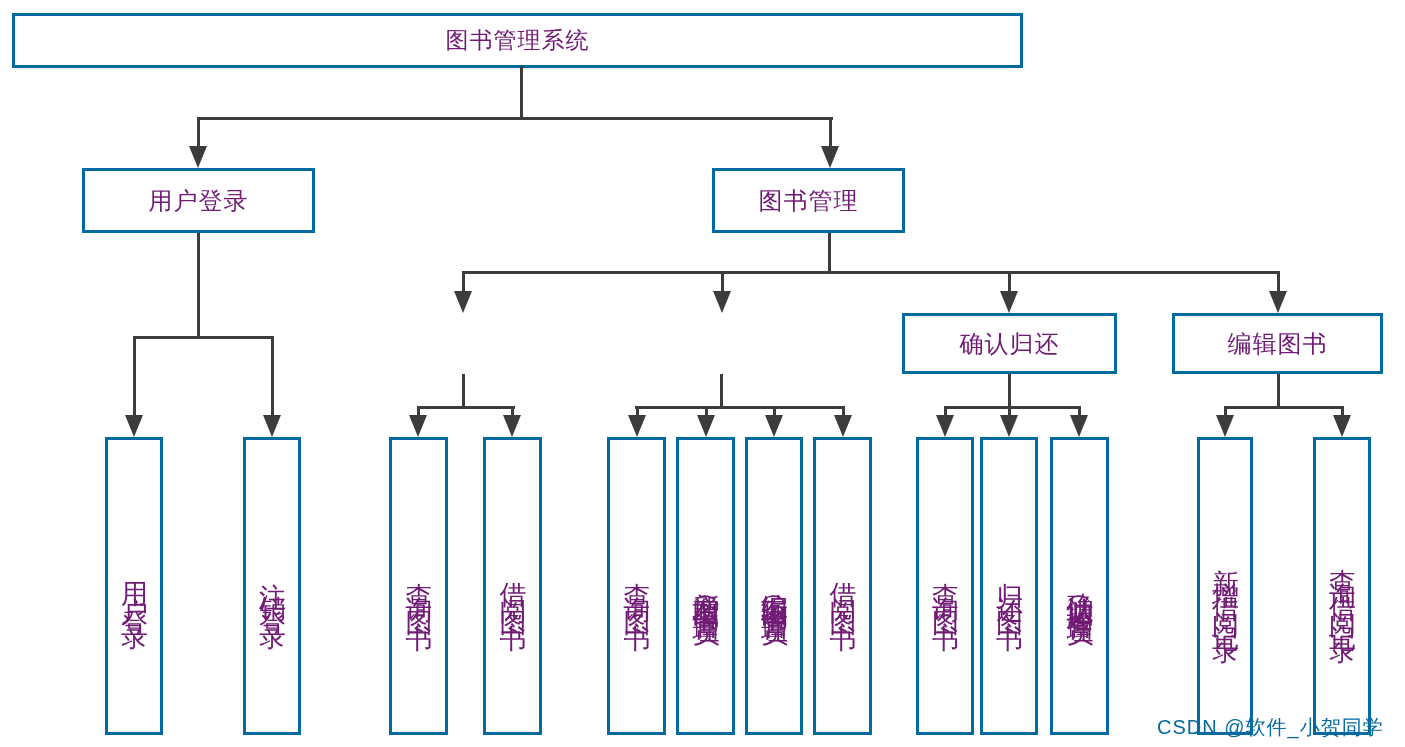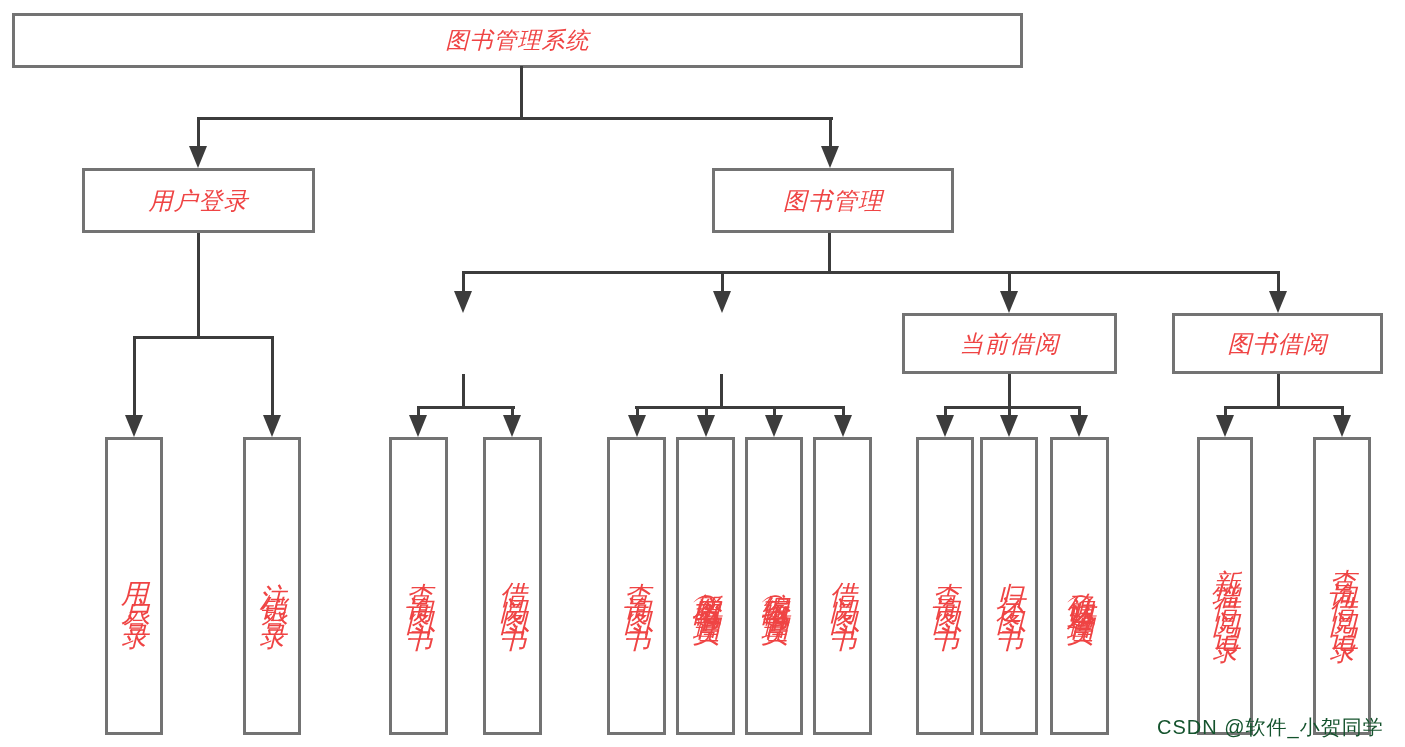--- a/index.html
+++ b/index.html
@@ -3,24 +3,23 @@
 <meta charset="utf-8">
 <style>
   html,body { margin:0; padding:0; background:#ffffff; }
   .canvas {
     position:relative; width:1405px; height:747px; background:#ffffff;
     font-family:"Liberation Sans", sans-serif; overflow:hidden;
     color:#2f2f2f;
   }
   .box {
     position:absolute; box-sizing:border-box;
-    border:3px solid #737373; background:#ffffff;
+    border:3px solid #0369a1; background:#ffffff;
     display:flex; align-items:center; justify-content:center;
-    color:#ef4444;
-    font-style:italic;
+    color:#701a75;
   }
   .hbox { font-size:24px; letter-spacing:1px; }
   .rootbox { font-size:23px; letter-spacing:1px; }
   .leaf {
     top:437px; height:298px;
     writing-mode:vertical-rl; text-orientation:mixed;
     font-size:27px; letter-spacing:14px; line-height:1;
     padding-top:6px;
   }
   .leaf.tight { letter-spacing:4px; }
@@ -28,61 +27,61 @@
   .vline { width:3px; }
   .hline { height:3px; }
   .arrow {
     position:absolute; width:0; height:0;
     border-left:9px solid transparent;
     border-right:9px solid transparent;
     border-top:22px solid #3c3c3c;
   }
   .watermark {
     position:absolute; left:1157px; top:714px;
-    font-size:20px; color:#14532d; letter-spacing:1px;
+    font-size:20px; color:#0369a1; letter-spacing:1px;
     white-space:nowrap;
   }
 </style>
 </head>
 <body>
 
 <div class="canvas">
 
   <div class="box rootbox" style="left:12px;top:13px;width:1011px;height:55px">图书管理系统</div>
 
   <span class="vline" style="left:520px;top:66px;height:51px"></span>
   <span class="hline" style="left:197px;top:117px;width:636px"></span>
   <span class="vline" style="left:197px;top:117px;height:33px"></span>
   <span class="arrow" style="left:189px;top:146px"></span>
   <span class="vline" style="left:829px;top:117px;height:33px"></span>
   <span class="arrow" style="left:821px;top:146px"></span>
 
   <div class="box hbox" style="left:82px;top:168px;width:233px;height:65px">用户登录</div>
-  <div class="box hbox" style="left:712px;top:168px;width:242px;height:65px">图书管理</div>
+  <div class="box hbox" style="left:712px;top:168px;width:193px;height:65px">图书管理</div>
 
   <span class="vline" style="left:197px;top:233px;height:103px"></span>
   <span class="hline" style="left:133px;top:336px;width:141px"></span>
   <span class="vline" style="left:133px;top:336px;height:83px"></span>
   <span class="arrow" style="left:125px;top:415px"></span>
   <span class="vline" style="left:271px;top:336px;height:83px"></span>
   <span class="arrow" style="left:263px;top:415px"></span>
 
   <span class="vline" style="left:828px;top:233px;height:38px"></span>
   <span class="hline" style="left:462px;top:271px;width:818px"></span>
   <span class="vline" style="left:462px;top:271px;height:24px"></span>
   <span class="arrow" style="left:454px;top:291px"></span>
   <span class="vline" style="left:721px;top:271px;height:24px"></span>
   <span class="arrow" style="left:713px;top:291px"></span>
   <span class="vline" style="left:1008px;top:271px;height:24px"></span>
   <span class="arrow" style="left:1000px;top:291px"></span>
   <span class="vline" style="left:1277px;top:271px;height:24px"></span>
   <span class="arrow" style="left:1269px;top:291px"></span>
 
-  <div class="box hbox" style="left:902px;top:313px;width:215px;height:61px">当前借阅</div>
-  <div class="box hbox" style="left:1172px;top:313px;width:211px;height:61px">图书借阅</div>
+  <div class="box hbox" style="left:902px;top:313px;width:215px;height:61px">确认归还</div>
+  <div class="box hbox" style="left:1172px;top:313px;width:211px;height:61px">编辑图书</div>
 
   <span class="vline" style="left:462px;top:374px;height:32px"></span>
   <span class="hline" style="left:417px;top:406px;width:98px"></span>
   <span class="vline" style="left:417px;top:406px;height:13px"></span>
   <span class="arrow" style="left:409px;top:415px"></span>
   <span class="vline" style="left:511px;top:406px;height:13px"></span>
   <span class="arrow" style="left:503px;top:415px"></span>
 
   <span class="vline" style="left:720px;top:374px;height:32px"></span>
   <span class="hline" style="left:635px;top:406px;width:210px"></span>

